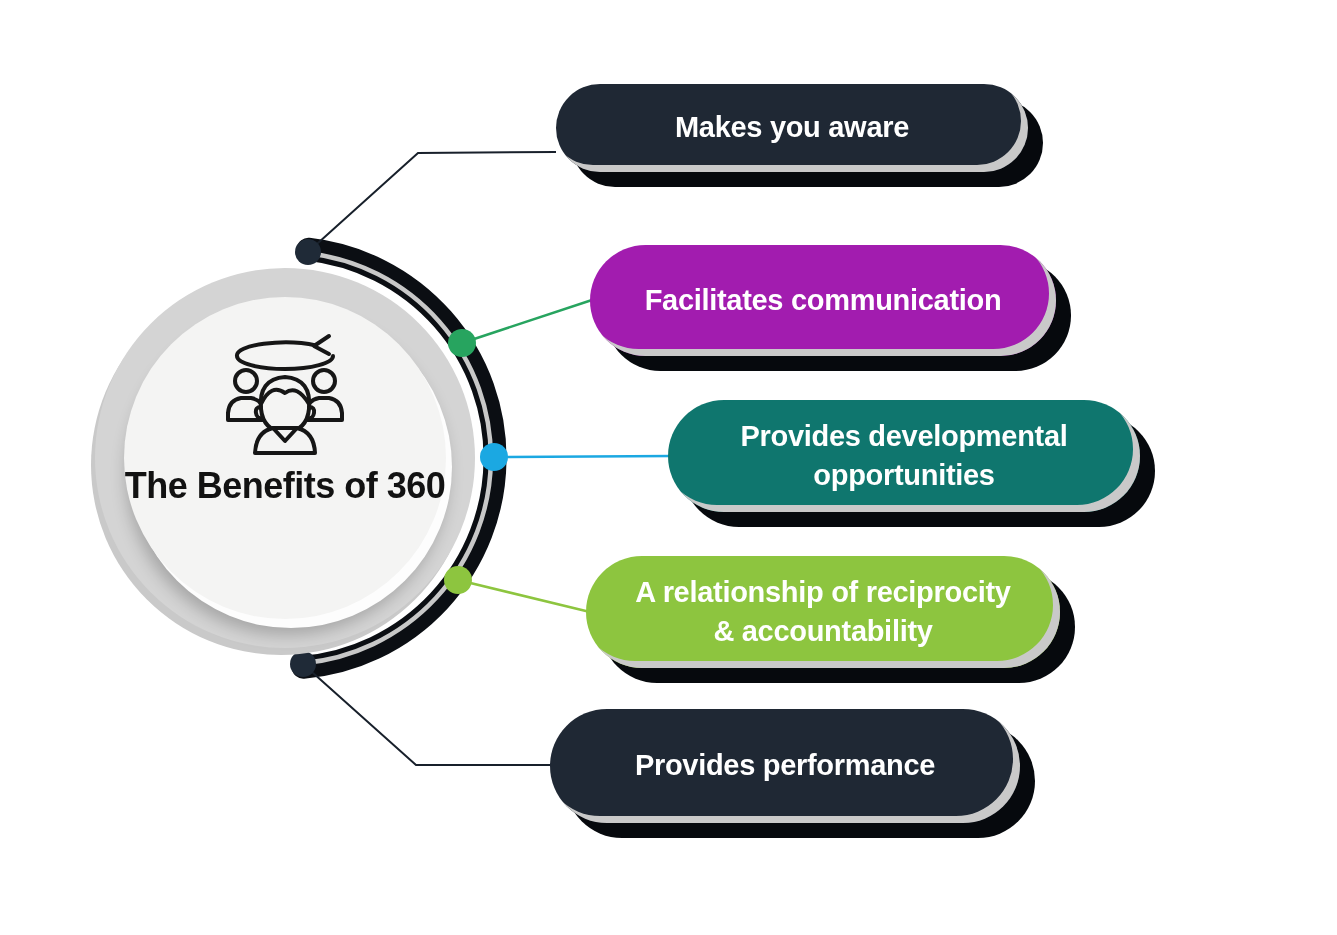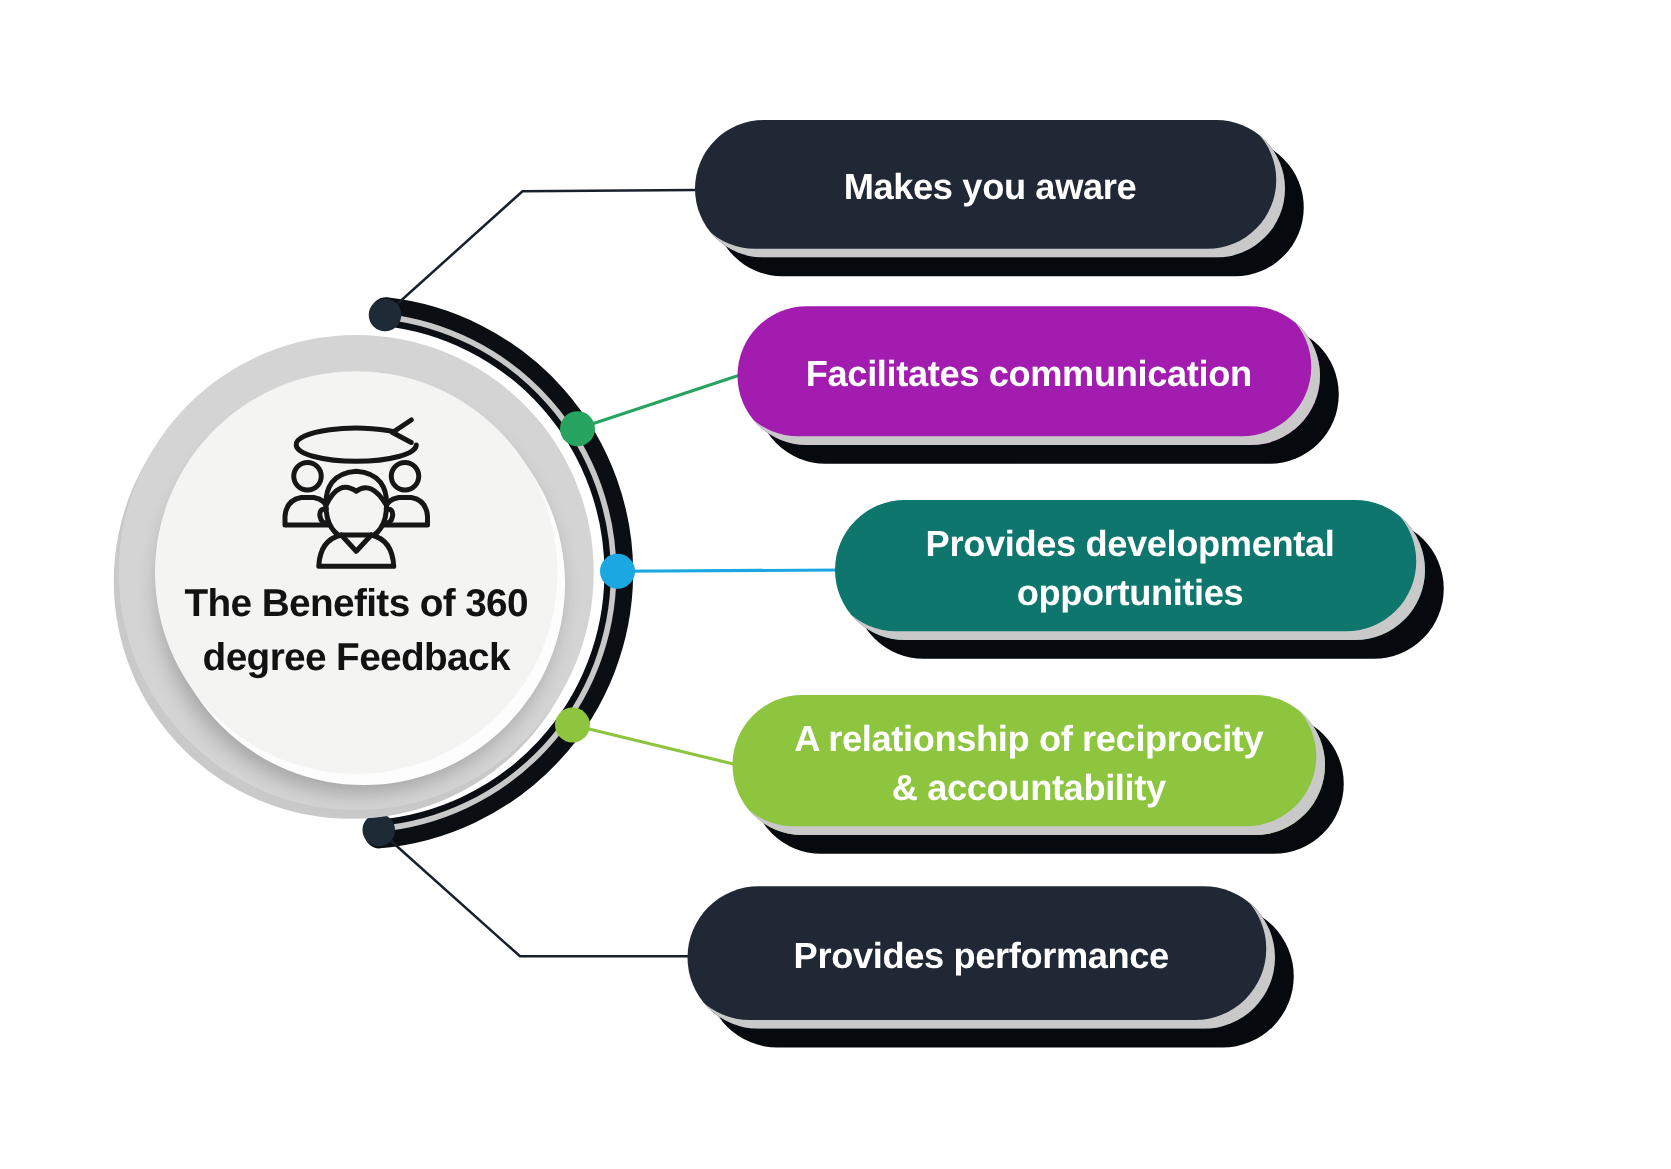--- a/index.html
+++ b/index.html
@@ -17,32 +17,32 @@
   }
   .inner-circle {
     position:absolute; left:29px; top:29px; width:322px; height:322px;
     border-radius:50%; background:#f4f4f3;
     box-shadow:6px 9px 0 0 #fdfdfd, 2px 16px 16px rgba(0,0,0,0.22);
     display:flex; flex-direction:column; align-items:center; justify-content:flex-start;
   }
   .icon-wrap { margin-top:32px; width:140px; height:130px; }
   .center-title {
     margin-top:2px; text-align:center;
-    font-size:31px; font-weight:700; color:#121212; line-height:1.4;
+    font-size:36px; font-weight:700; color:#121212; line-height:1.4;
     letter-spacing:-0.5px;
   }
 
   .pill {
     position:absolute; display:flex; align-items:center; justify-content:center;
     text-align:center; border-radius:58px; color:#ffffff;
     font-size:29px; font-weight:700; line-height:1.35;
     white-space:pre-line; letter-spacing:-0.3px; padding:0 14px; box-sizing:border-box;
     box-shadow: inset -7px -7px 0 0 #c9c9c9, 15px 15px 0 0 #06090d;
   }
-  .pill-1 { left:556px; top:96px;  width:472px; height:110px; }
+  .pill-1 { left:556px; top:84px;  width:472px; height:88px; }
   .pill-2 { left:590px; top:245px; width:466px; height:111px; }
   .pill-3 { left:668px; top:400px; width:472px; height:112px; }
   .pill-4 { left:586px; top:556px; width:474px; height:112px; }
   .pill-5 { left:550px; top:709px; width:470px; height:114px; }
 </style>
 </head>
 <body>
 
 <div class="canvas">
 
@@ -84,21 +84,20 @@
             <path d="M 46 75 Q 56 54 70 64 Q 82 55 94 75"></path>
             <path d="M 46 78 Q 40 78 41 84 Q 42 90 47 89"></path>
             <path d="M 94 78 Q 100 78 99 84 Q 98 90 93 89"></path>
             <path d="M 40 124 Q 41 103 58 99 L 82 99 Q 99 103 100 124 Z" fill="#f4f4f3"></path>
             <path d="M 58 99 L 70 112 L 82 99"></path>
           </g>
         </svg>
       </div>
       <div class="center-title">
         <div>The Benefits of 360</div>
-        <div>degree Feedback</div>
       </div>
     </div>
   </div>
 
   <div class="pill pill-1" style="background-color: rgb(31, 40, 52); color: rgb(255, 255, 255);">
     <span>Makes you aware</span>
   </div>
   <div class="pill pill-2" style="background-color: #a21caf; color: rgb(255, 255, 255);">
     <span>Facilitates communication</span>
   </div>

